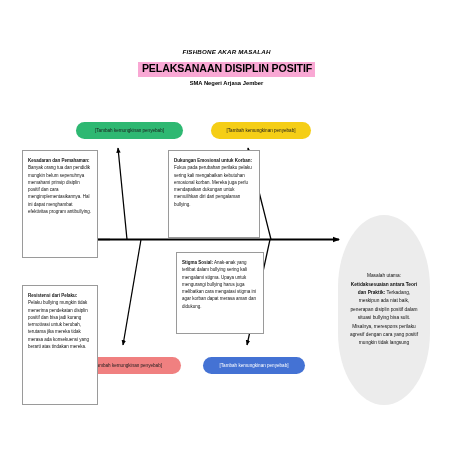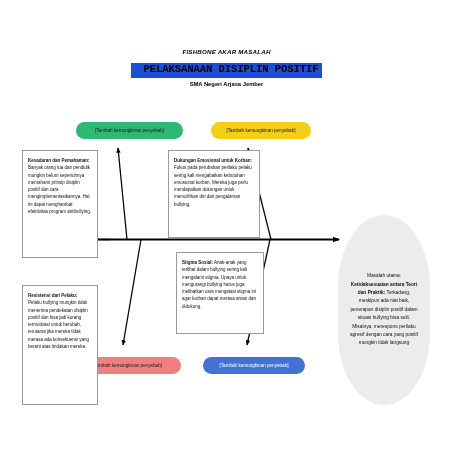--- a/index.html
+++ b/index.html
@@ -37,28 +37,27 @@
     font-style: italic;
     letter-spacing: 0.2px;
     color: #000;
     margin: 0 0 3px 0;
   }
   .header-title-wrap {
     display: inline-block;
   }
   .header-title {
     display: inline-block;
-    background: #1d4ed8;
+    background: #f9a8d4;
     font-size: 10.6px;
     font-weight: bold;
     letter-spacing: -0.1px;
-    padding: 1px 3px 2px 12px;
+    padding: 1px 3px 2px 4px;
     line-height: 1.1;
     color: #000;
-    font-family: Liberation Mono, monospace;
   }
   .header-sub {
     font-size: 5.8px;
     font-weight: bold;
     color: #000;
     margin-top: 3px;
   }
 
   
   #bones {

